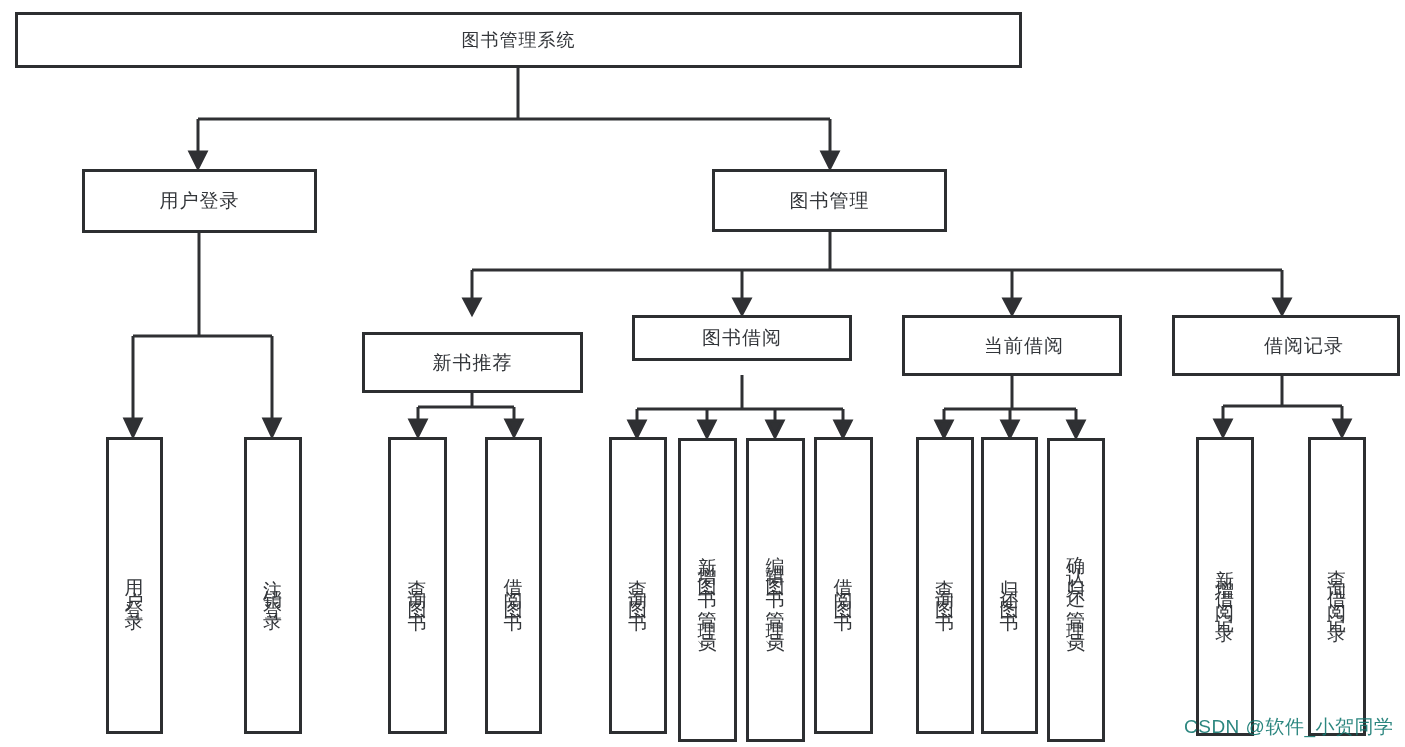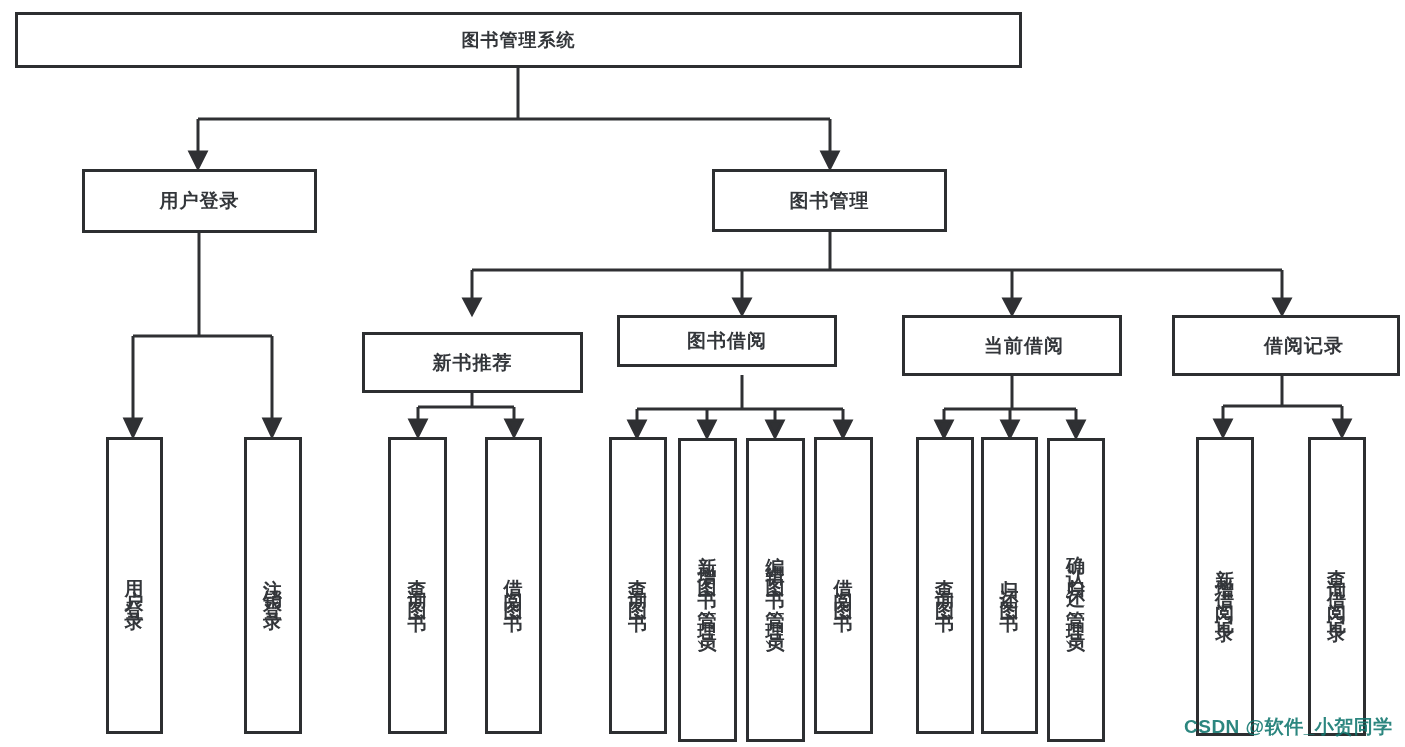--- a/index.html
+++ b/index.html
@@ -3,21 +3,20 @@
 <meta charset="utf-8">
 <style>
   html, body { margin: 0; padding: 0; background: #ffffff; }
   .stage {
     position: relative;
     width: 1405px;
     height: 747px;
     background: #ffffff;
     font-family: "Liberation Sans", "DejaVu Sans", sans-serif;
     overflow: hidden;
-    font-weight: bold;
   }
   .connector-layer {
     position: absolute;
     left: 0; top: 0;
     width: 1405px; height: 747px;
     z-index: 0;
   }
   .node {
     position: absolute;
     box-sizing: border-box;
@@ -120,21 +119,21 @@
       <polygon points="1342,436 1334,420 1350,420"></polygon>
     </g>
   </svg>
 
   <div class="node rootnode" style="left:15px; top:12px; width:1007px; height:56px;">图书管理系统</div>
 
   <div class="node hnode" style="left:82px; top:169px; width:235px; height:64px;">用户登录</div>
   <div class="node hnode" style="left:712px; top:169px; width:235px; height:63px;">图书管理</div>
 
   <div class="node hnode" style="left:362px; top:315px; width:221px; height:61px;margin-top:17px;">新书推荐</div>
-  <div class="node hnode" style="left:617px; top:315px; width:220px; height:52px;">图书借阅</div>
+  <div class="node hnode" style="left:632px; top:315px; width:220px; height:46px;">图书借阅</div>
   <div class="node hnode" style="left:902px; top:315px; width:220px; height:61px;padding-left:24px;">当前借阅</div>
   <div class="node hnode" style="left:1172px; top:315px; width:228px; height:61px;padding-left:36px;">借阅记录</div>
 
   <div class="node vnode" style="left:106px; top:437px; width:57px; height:297px;">
     <span class="vtext">用户登录</span>
   </div>
   <div class="node vnode" style="left:244px; top:437px; width:58px; height:297px;">
     <span class="vtext">注销登录</span>
   </div>
 

